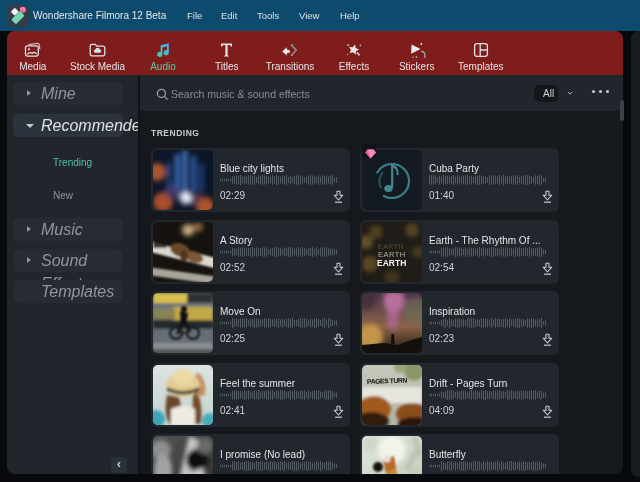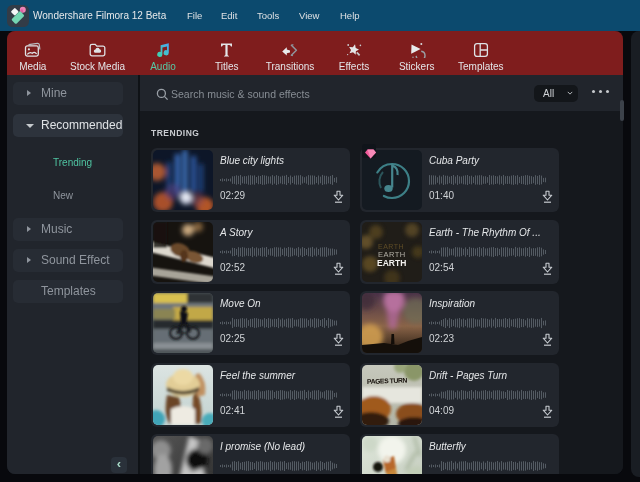--- a/index.html
+++ b/index.html
@@ -18,53 +18,53 @@
 #tabbar { position:absolute; left:0; top:0; width:616px; height:44px; background:#7f1d1d; }
 .tab { position:absolute; top:0; width:84px; height:44px; text-align:center; }
 .tico { height:27px; display:flex; align-items:flex-end; justify-content:center; }
 .tlab { font-size:10px; color:#e3e5e8; margin-top:3px; }
 .tab.active .tlab { color:#55c9a6; }
 
 
 #side { position:absolute; left:0; top:44px; width:131px; height:399px; background:#21252c; }
 #sideborder { position:absolute; left:131px; top:44px; width:2px; height:399px; background:#0f1216; }
 .sitem { position:absolute; left:6px; width:110px; height:23px; background:#272c34;
-  border-radius:5px; font-size:12px; color:#8f959d; line-height:23px; padding-left:28px; }
+  border-radius:5px; font-size:16px; color:#8f959d; line-height:23px; padding-left:28px;font-style:italic; }
 .sitem.hl { background:#2d333c; color:#dfe2e5; }
 .tri { position:absolute; left:14px; top:8px; width:0; height:0;
   border-left:4px solid #8f959d; border-top:3.5px solid transparent; border-bottom:3.5px solid transparent; }
 .tri.down { border-left:4px solid transparent; border-right:4px solid transparent;
   border-top:4px solid #c6cacd; border-bottom:none; left:13px; top:10px; }
 .slink { position:absolute; left:46px; font-size:10px; color:#8f959d; }
 .slink.sel { color:#4fc3a1; }
 #collapse { position:absolute; left:104px; top:382px; width:16px; height:16px;
   background:#2a313a; border-radius:4px; color:#a8dbc8; font-size:13px; font-weight:bold;
   text-align:center; line-height:14px; }
 
 
 #searchband { position:absolute; left:133px; top:44px; width:483px; height:36px; background:#21252c; }
 #sicon { position:absolute; left:16px; top:12px; }
 #sph { position:absolute; left:31px; top:13px; font-size:10.5px; color:#878d94; }
-#allpill { position:absolute; left:394px; top:10px; width:44px; height:17px; background:#13161a;
+#allpill { position:absolute; left:394px; top:10px; width:24px; height:17px; background:#13161a;
   border-radius:5px; }
 #allpill .at { position:absolute; left:9px; top:3px; font-size:10px; color:#d0d3d6; }
 #allpill .chev { position:absolute; left:33px; top:5px; width:6px; height:6px; }
 #dots { position:absolute; left:452px; top:15px; display:flex; gap:4px; }
 #dots i { width:3px; height:3px; border-radius:50%; background:#c6cacd; }
 
 
 #content { position:absolute; left:133px; top:80px; width:483px; height:363px; background:#15181d; }
 #trending { position:absolute; left:144px; top:97px; font-size:8.5px; font-weight:bold;
   letter-spacing:0.5px; color:#c9ccd0; }
 .card { position:absolute; width:199px; height:64px; background:#22262d; border-radius:6px; }
 .th { position:absolute; left:2px; top:2px; width:60px; height:60px; border-radius:5px; overflow:hidden; }
 .th svg { display:block; }
 .gem { position:absolute; left:2px; top:-4px; width:14px; height:14px; background:#10141a;
   border-radius:3px; padding:2px 0 0 1.5px; }
-.ct { position:absolute; left:69px; top:7px; font-size:10px; color:#e4e6e8;font-style:italic; }
+.ct { position:absolute; left:69px; top:15px; font-size:10px; color:#e4e6e8; }
 .cw { position:absolute; left:69px; top:24px; }
 .cd { position:absolute; left:69px; top:42px; font-size:10px; color:#d0d3d6; }
 .dl { position:absolute; left:181px; top:42px; }
 
 
 #rpanel { position:absolute; left:631px; top:31px; width:9px; height:446px;
   background:#191d23; border-radius:8px 0 0 8px; }
 #sthumb { position:absolute; left:620px; top:100px; width:4px; height:21px;
   background:#3c424a; border-radius:2px; }
 </style></head>

